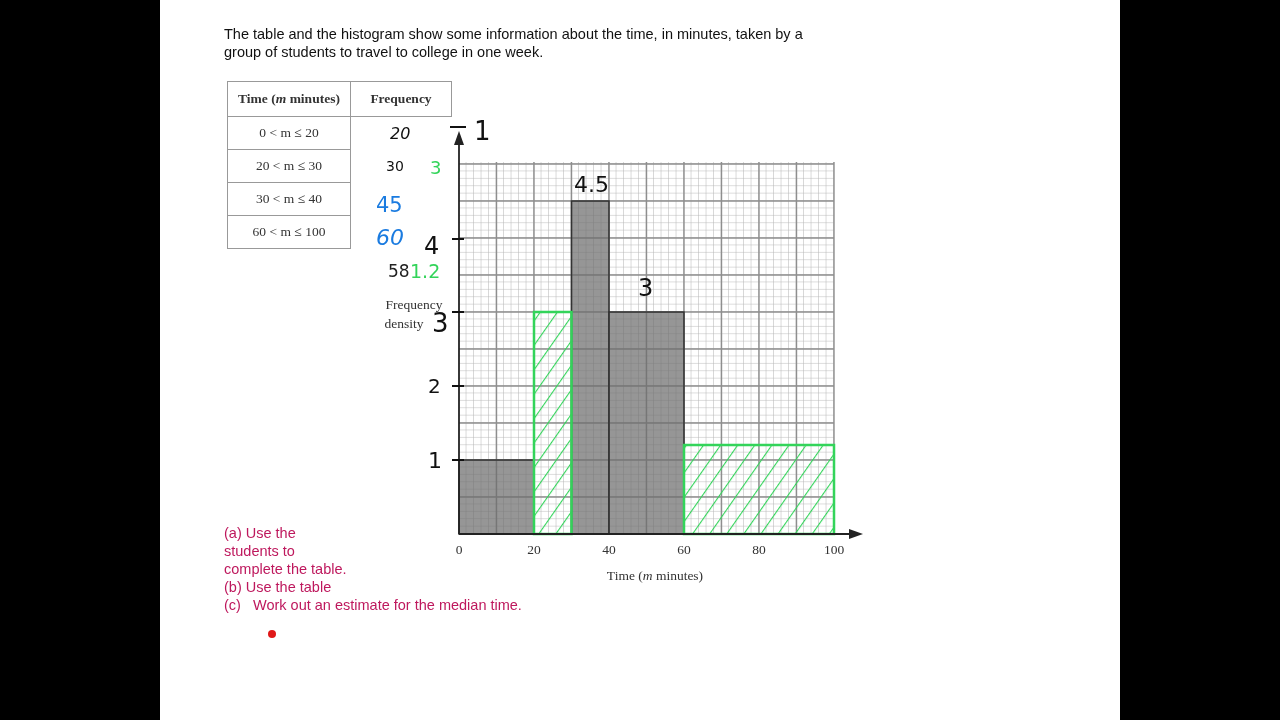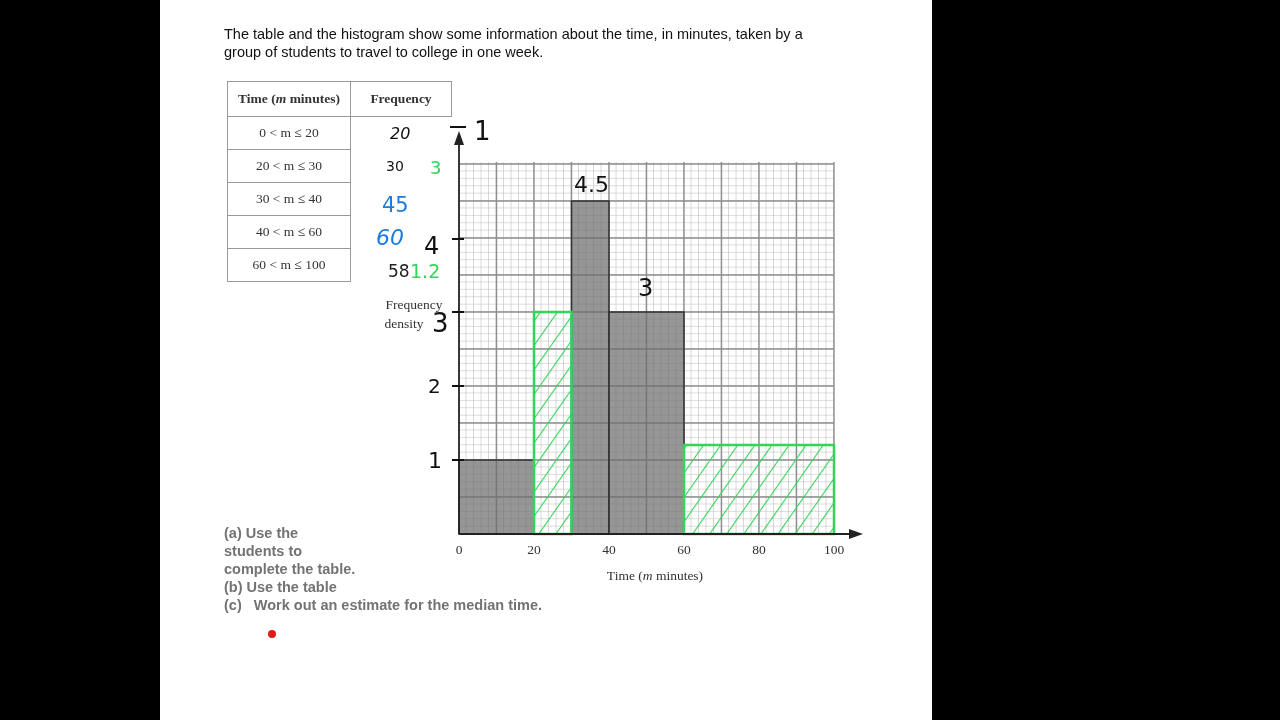--- a/index.html
+++ b/index.html
@@ -1,26 +1,26 @@
 <!DOCTYPE html>
 <html><head>
 <meta charset="utf-8">
 <style>
   html, body { margin:0; padding:0; }
   body { width:1280px; height:720px; background:#000; position:relative; overflow:hidden; font-family:"Liberation Sans", sans-serif; }
-  .page { position:absolute; left:160px; top:0; width:772px; height:720px; background:#fff; }
+  .page { position:absolute; left:160px; top:0; width:960px; height:720px; background:#fff; }
   .intro { position:absolute; left:64px; top:25px; width:640px; font-size:14.5px; line-height:18px; color:#111; }
   table.freq { position:absolute; left:67px; top:81px; border-collapse:collapse; font-family:"Liberation Serif", serif; font-size:13.5px; color:#333; }
   table.freq td, table.freq th { border:1.5px solid #999; height:32px; text-align:center; padding:0; }
   table.freq th { font-weight:bold; height:34px; }
   .c1 { width:122px; }
   .c2 { width:100px; }
   table.freq td.c2, table.freq th.c2 { border-right:1.5px solid #999; }
   .hand { position:absolute; font-family:"DejaVu Sans", sans-serif; }
-  .questions { position:absolute; left:64px; top:524px; font-size:14.5px; line-height:18px; color:#737373;font-weight:bold; }
+  .questions { position:absolute; left:64px; top:524px; font-size:14.5px; line-height:18px; color:#be185d; }
   .red-dot { position:absolute; left:108px; top:630px; width:8px; height:8px; border-radius:50%; background:#e01818; }
   svg.chart { position:absolute; left:0; top:0; }
 </style>
 </head>
 <body>
 
 <div class="page">
 
   <div class="intro">
     <div>The table and the histogram show some information about the time, in minutes, taken by a</div>
@@ -39,34 +39,30 @@
         </tr>
     <tr>
           <td class="c1">20 &lt; m ≤ 30</td>
           <td class="c2" style="border:none"></td>
         </tr>
     <tr>
           <td class="c1">30 &lt; m ≤ 40</td>
           <td class="c2" style="border:none"></td>
         </tr>
     <tr>
-          <td class="c1">40 &lt; m ≤ 60</td>
-          <td class="c2" style="border:none"></td>
-        </tr>
-    <tr>
           <td class="c1">60 &lt; m ≤ 100</td>
           <td class="c2" style="border:none"></td>
         </tr>
   </tbody>
     </table>
 
   <div class="hand" style="left:230px;top:124px;font-size:16px;color:#111;font-style:italic">20</div>
   <div class="hand" style="left:226px;top:158px;font-size:14px;color:#111">30</div>
   <div class="hand" style="left:270px;top:157px;font-size:18px;color:#33d45a">3</div>
-  <div class="hand" style="left:222px;top:193px;font-size:21px;color:#1a7be0">45</div>
+  <div class="hand" style="left:216px;top:193px;font-size:21px;color:#1a7be0">45</div>
   <div class="hand" style="left:216px;top:225px;font-size:22px;color:#1a7be0;font-style:italic">60</div>
   <div class="hand" style="left:228px;top:261px;font-size:17px;color:#222">58</div>
   <div class="hand" style="left:250px;top:260px;font-size:19px;color:#33d45a">1.2</div>
 
   <svg class="chart" width="960" height="720">
     <defs>
       <pattern id="minor" width="7.5" height="7.4" patternUnits="userSpaceOnUse" x="299" y="534">
         <path d="M7.5 0 L7.5 7.4 M0 7.4 L7.5 7.4" stroke="#b5b5b5" stroke-width="1" fill="none"></path>
       </pattern>
       <pattern id="hatch" width="14" height="14" patternUnits="userSpaceOnUse" patternTransform="rotate(35)">

